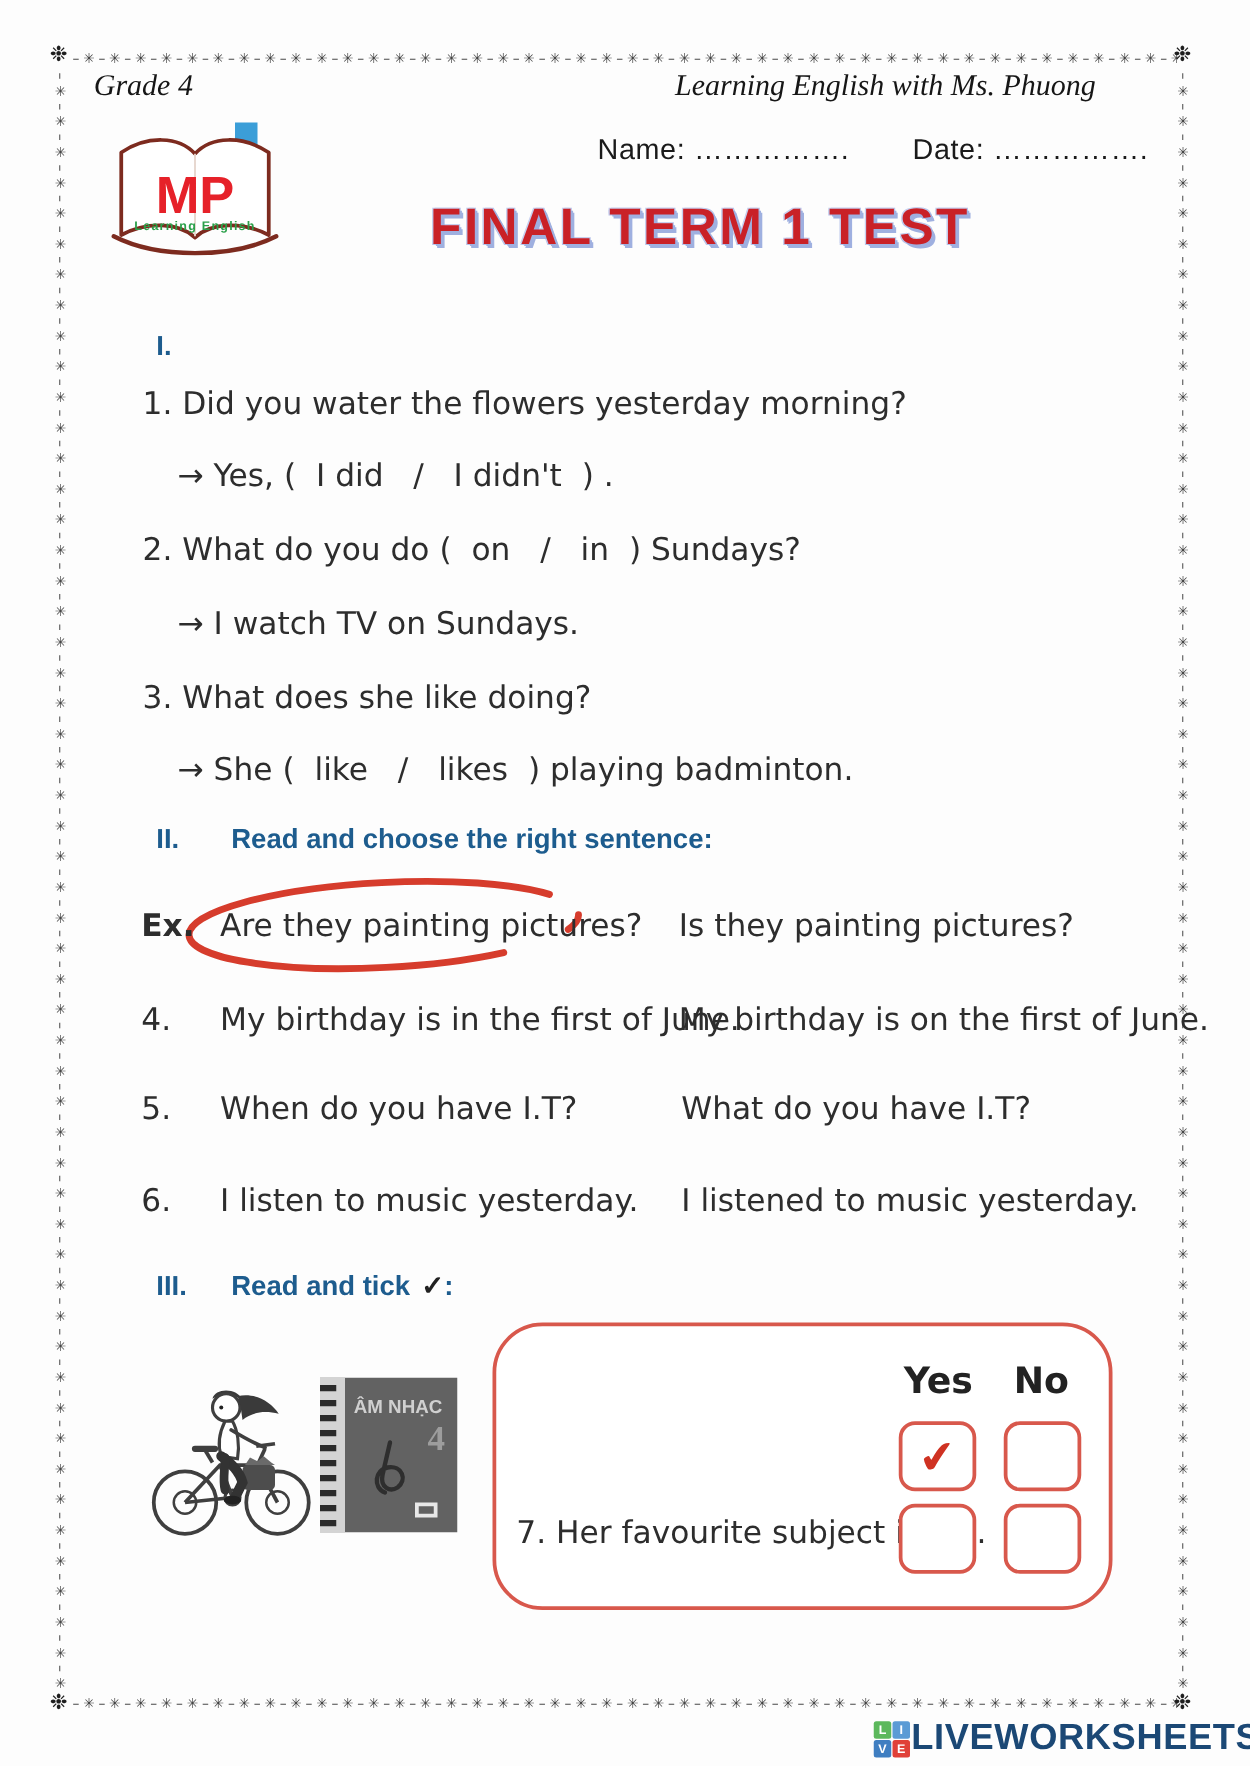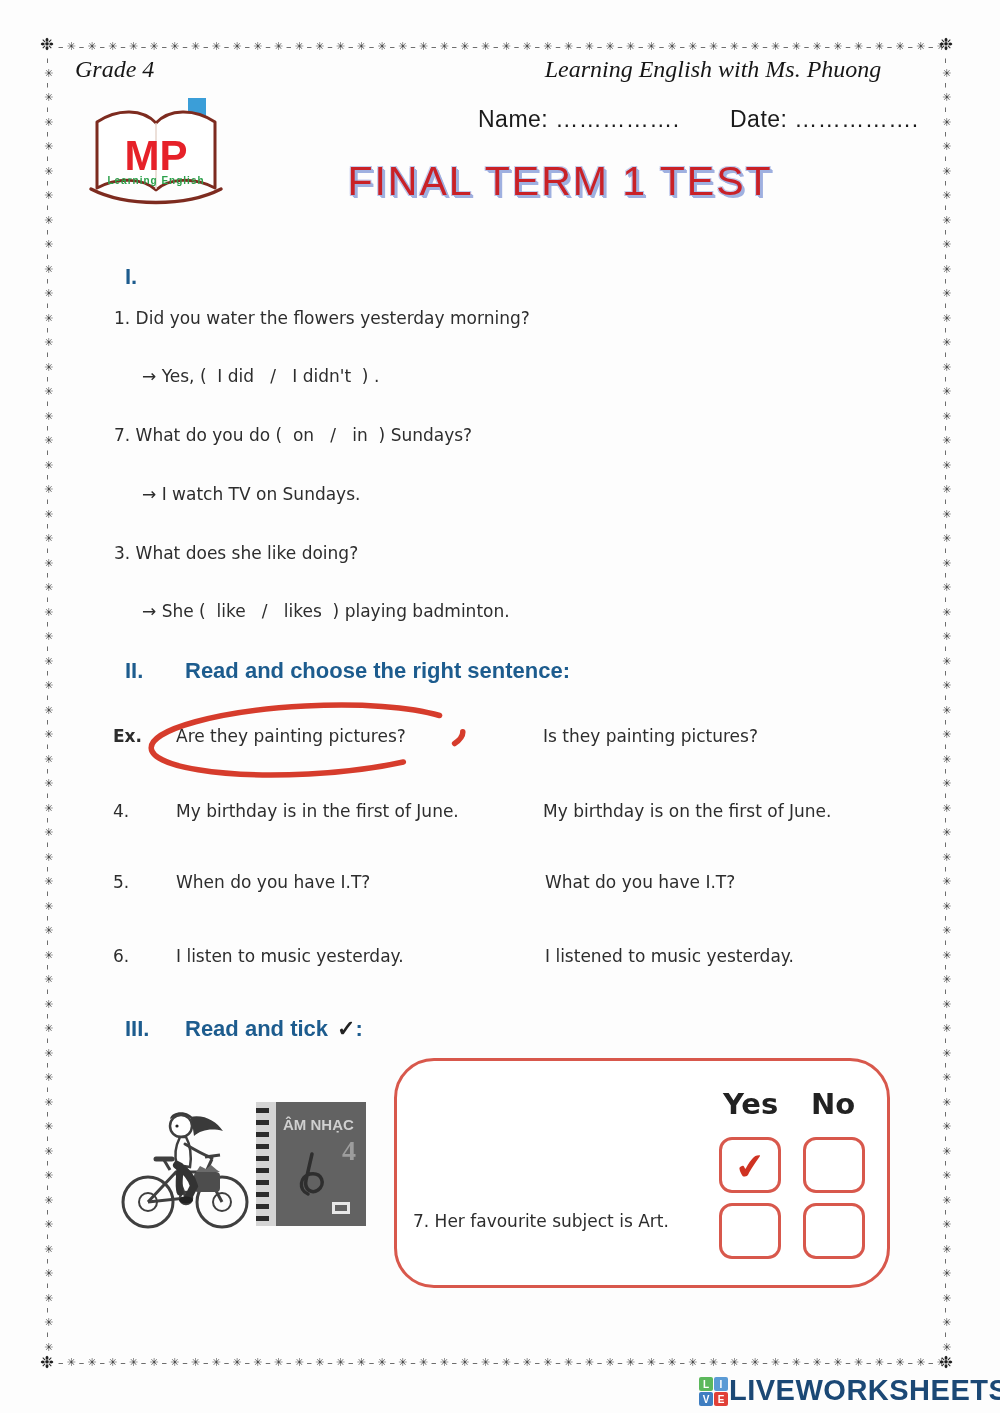--- a/index.html
+++ b/index.html
@@ -12,28 +12,28 @@
   .orn{color:#2a2a2a;font-family:"DejaVu Sans",sans-serif;font-size:11px;
        letter-spacing:3px;line-height:14px;overflow:hidden;white-space:nowrap;opacity:.9;}
   .orn-h{height:14px;}
   .orn-v{width:15px;writing-mode:vertical-rl;text-orientation:mixed;}
   .corner{font-size:17px;color:#1e1e1e;line-height:20px;width:20px;height:20px;text-align:center;
           font-family:"DejaVu Sans",sans-serif;}
   
   .serif-it{font-family:"Liberation Serif",serif;font-style:italic;font-size:24px;color:#161616;}
   .namedate{font-size:23px;color:#1a1a1a;letter-spacing:.5px;}
   .main-title{
-    font-size:41px;font-weight:400;letter-spacing:2px;color:#c92127;
+    font-size:41px;font-weight:700;letter-spacing:2px;color:#c92127;
     text-shadow:2px 2px 0 #9fb0e0,3px 3px 0 #9fb0e0,-1px -1px 0 #c7d0ef,1px -1px 0 #b9c4ea,-1px 1px 0 #b9c4ea;
     text-align:center;font-family:"Liberation Sans",sans-serif;
   }
   
   .sec-head{font-size:22px;font-weight:bold;color:#1d5c8e;display:flex;}
   .sec-head .numeral{width:60px;}
-  .hand{font-family:"DejaVu Sans",sans-serif;color:#2d2d2d;font-size:17px;}
+  .hand{font-family:"DejaVu Sans",sans-serif;color:#2d2d2d;font-size:25px;}
   .pre{white-space:pre;}
   .tick-dark{color:#222;}
   
   .tick-box{border:3px solid #d8584c;border-radius:40px;background:#fff;}
   .cb{position:absolute;width:56px;height:50px;border:3px solid #d8584c;border-radius:13px;
       display:flex;align-items:center;justify-content:center;background:#fff;}
   .cb .mark{color:#cf3222;font-size:36px;font-family:"DejaVu Sans",sans-serif;
             transform:rotate(-6deg);margin-top:2px;}
   .yn{font-family:"DejaVu Sans",sans-serif;font-weight:600;font-size:29px;color:#222;}
   
@@ -49,21 +49,21 @@
 <div class="abs orn orn-h" style="left:58px;right:58px;top:40px;">–✳–✳–✳–✳–✳–✳–✳–✳–✳–✳–✳–✳–✳–✳–✳–✳–✳–✳–✳–✳–✳–✳–✳–✳–✳–✳–✳–✳–✳–✳–✳–✳–✳–✳–✳–✳–✳–✳–✳–✳–✳–✳–✳–✳–✳–✳–✳–✳–✳–✳–✳–✳–✳–✳–✳–✳–✳–✳–✳–✳–✳–✳–✳–✳–✳–✳–✳–✳–✳–✳–✳–✳–✳–✳–✳–✳–✳–✳–✳–✳</div>
 <div class="abs orn orn-h" style="left:58px;right:58px;top:1356px;">–✳–✳–✳–✳–✳–✳–✳–✳–✳–✳–✳–✳–✳–✳–✳–✳–✳–✳–✳–✳–✳–✳–✳–✳–✳–✳–✳–✳–✳–✳–✳–✳–✳–✳–✳–✳–✳–✳–✳–✳–✳–✳–✳–✳–✳–✳–✳–✳–✳–✳–✳–✳–✳–✳–✳–✳–✳–✳–✳–✳–✳–✳–✳–✳–✳–✳–✳–✳–✳–✳–✳–✳–✳–✳–✳–✳–✳–✳–✳–✳</div>
 <div class="abs orn orn-v" style="left:40px;top:58px;height:1296px;">–✳–✳–✳–✳–✳–✳–✳–✳–✳–✳–✳–✳–✳–✳–✳–✳–✳–✳–✳–✳–✳–✳–✳–✳–✳–✳–✳–✳–✳–✳–✳–✳–✳–✳–✳–✳–✳–✳–✳–✳–✳–✳–✳–✳–✳–✳–✳–✳–✳–✳–✳–✳–✳–✳–✳–✳–✳–✳–✳–✳</div>
 <div class="abs orn orn-v" style="left:938px;top:58px;height:1296px;">–✳–✳–✳–✳–✳–✳–✳–✳–✳–✳–✳–✳–✳–✳–✳–✳–✳–✳–✳–✳–✳–✳–✳–✳–✳–✳–✳–✳–✳–✳–✳–✳–✳–✳–✳–✳–✳–✳–✳–✳–✳–✳–✳–✳–✳–✳–✳–✳–✳–✳–✳–✳–✳–✳–✳–✳–✳–✳–✳–✳</div>
 <div class="abs corner" style="left:37px;top:34px;">❉</div>
 <div class="abs corner" style="left:936px;top:34px;">❉</div>
 <div class="abs corner" style="left:37px;top:1352px;">❉</div>
 <div class="abs corner" style="left:936px;top:1352px;">❉</div>
 
 <div class="abs serif-it" style="left:75px;top:56px;">Grade 4</div>
-<div class="abs serif-it" style="left:540px;top:56px;width:346px;text-align:center;">Learning English with Ms. Phuong</div>
+<div class="abs serif-it" style="left:540px;top:56px;width:346px;">Learning English with Ms. Phuong</div>
 
 <svg class="abs" style="left:84px;top:92px;" width="144" height="124" viewBox="0 0 144 124">
   <path d="M104 6 L122 6 L122 54 L113 45 L104 54 Z" fill="#3b9ed8"></path>
   <path d="M13 30 C 34 16, 59 17, 72 31 C 85 17, 110 16, 131 30 L131 96 C 110 85, 85 86, 72 98 C 59 86, 34 85, 13 96 Z" fill="#ffffff" stroke="#7d2b1f" stroke-width="3" stroke-linejoin="round"></path>
   <path d="M7 97 C 42 115, 102 115, 137 97" fill="none" stroke="#7d2b1f" stroke-width="3.5" stroke-linecap="round"></path>
   <path d="M72 31 L72 97" stroke="#e6d6cd" stroke-width="1.5"></path>
   <text x="72" y="78" text-anchor="middle" font-family="Liberation Sans, sans-serif" font-size="42" font-weight="bold" fill="#e62129">MP</text>
   <text x="72" y="92" text-anchor="middle" font-family="Liberation Sans, sans-serif" font-size="10" font-weight="bold" fill="#2ba04a" letter-spacing="1">Learning English</text>
 </svg>
 
@@ -72,21 +72,21 @@
 
 <div class="abs main-title" style="left:300px;top:158px;width:520px;">FINAL TERM 1 TEST</div>
 
 <div class="abs sec-head" style="left:125px;top:264px;">
   <span class="numeral">I.</span>
 </div>
 
 <div class="abs hand pre" style="left:114px;top:308px;">1. Did you water the flowers yesterday morning?</div>
 <div class="abs hand pre" style="left:142px;top:366px;">→ Yes, (  I did   /   I didn't  ) .</div>
 
-<div class="abs hand pre" style="left:114px;top:425px;">7. What do you do (  on   /   in  ) Sundays?</div>
+<div class="abs hand pre" style="left:114px;top:425px;">2. What do you do (  on   /   in  ) Sundays?</div>
 <div class="abs hand pre" style="left:142px;top:484px;">→ I watch TV on Sundays.</div>
 
 <div class="abs hand pre" style="left:114px;top:543px;">3. What does she like doing?</div>
 <div class="abs hand pre" style="left:142px;top:601px;">→ She (  like   /   likes  ) playing badminton.</div>
 
 <div class="abs sec-head" style="left:125px;top:658px;">
   <span class="numeral">II.</span>
   <span>Read and choose the right sentence:</span>
 </div>
 

